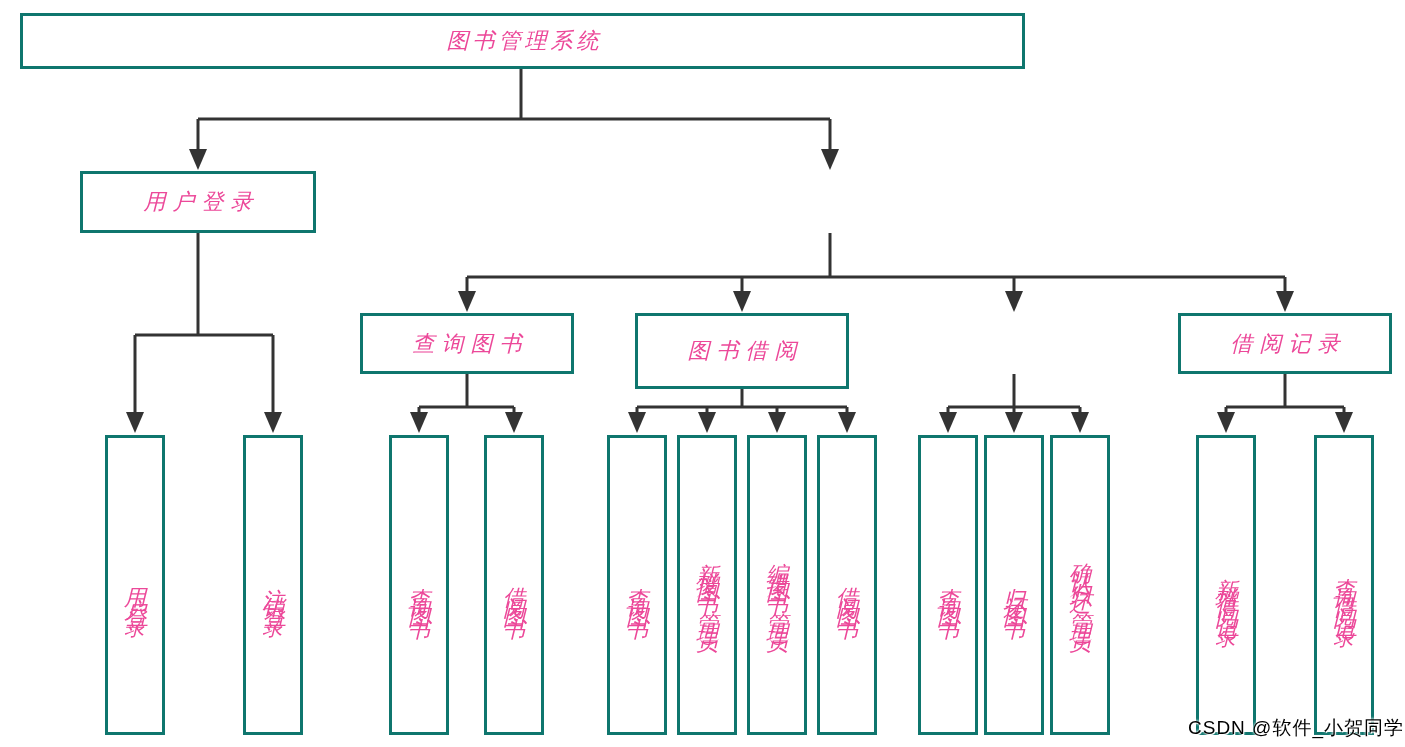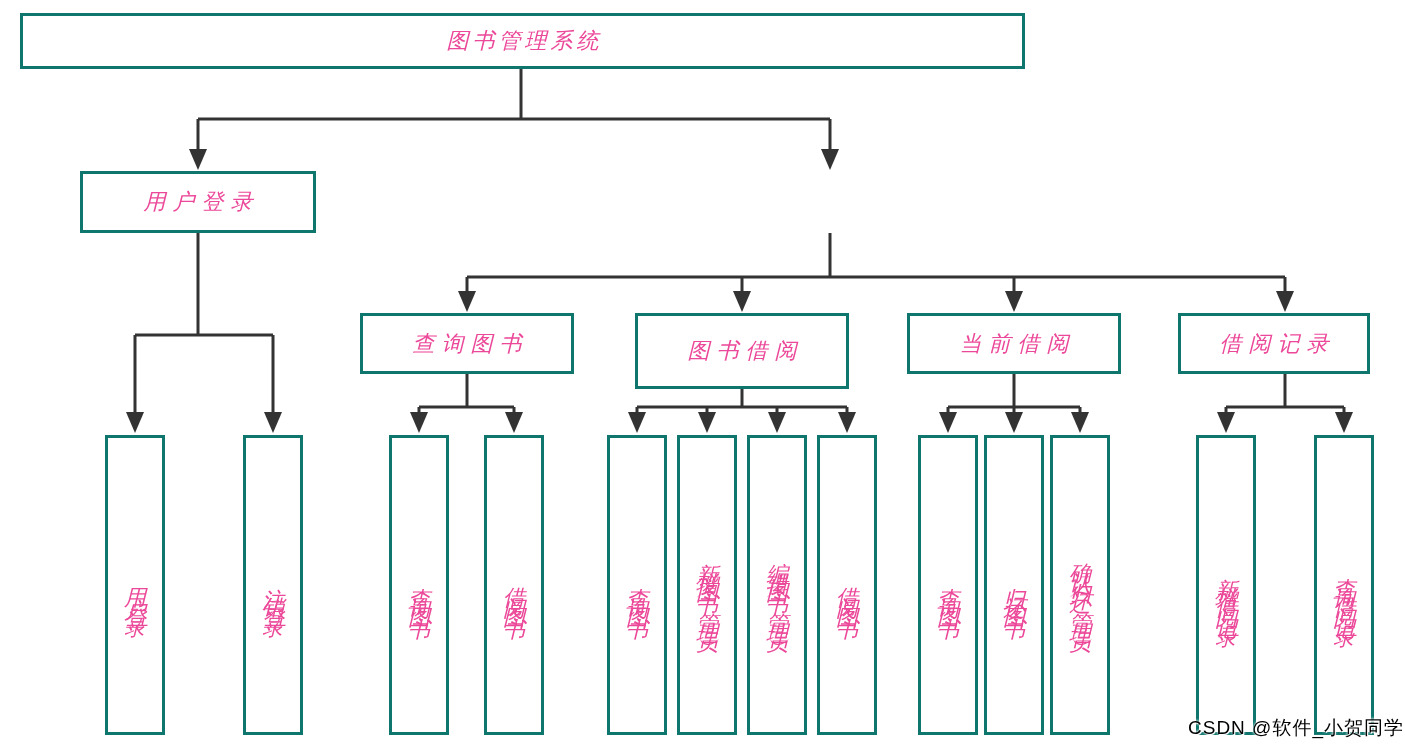--- a/index.html
+++ b/index.html
@@ -109,24 +109,21 @@
   <div class="node h" style="left:80px;top:171px;width:236px;height:62px">
     <span class="label">用户登录</span>
   </div>
 
   <div class="node h" style="left:360px;top:313px;width:214px;height:61px">
     <span class="label">查询图书</span>
   </div>
   <div class="node h" style="left:635px;top:313px;width:214px;height:76px">
     <span class="label">图书借阅</span>
   </div>
-  <div class="node h" style="left:907px;top:313px;width:214px;height:61px">
-    <span class="label">当前借阅</span>
-  </div>
-  <div class="node h" style="left:1178px;top:313px;width:192px;height:61px">
+  <div class="node h" style="left:1178px;top:313px;width:214px;height:61px">
     <span class="label">借阅记录</span>
   </div>
 
   <div class="node v" style="left:105px;top:435px;width:60px;height:300px">
     <span class="label">用户登录</span>
   </div>
   <div class="node v" style="left:243px;top:435px;width:60px;height:300px">
     <span class="label">注销登录</span>
   </div>
 

